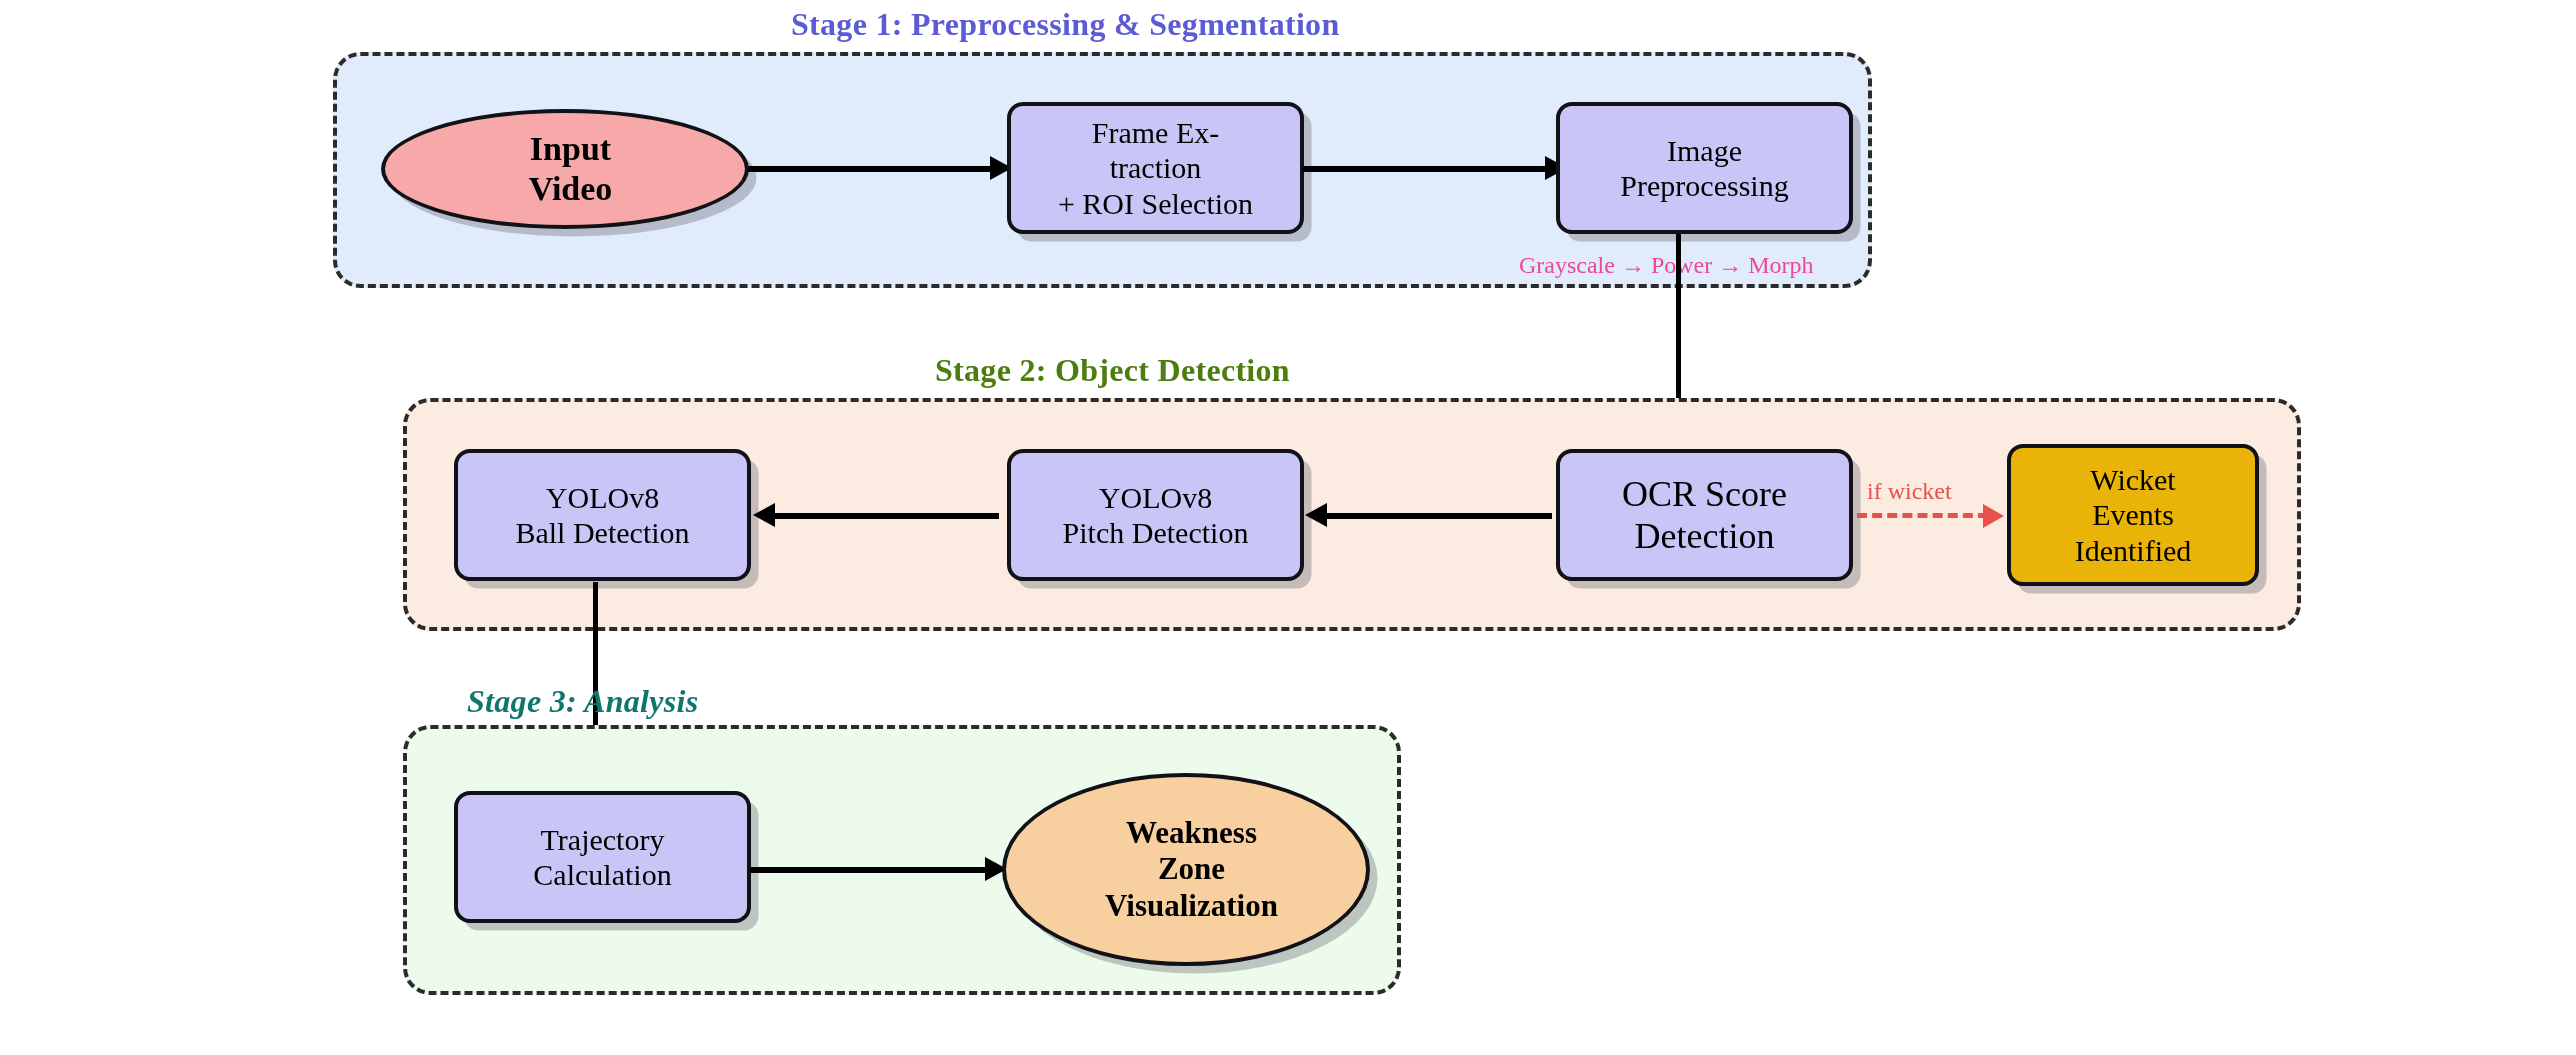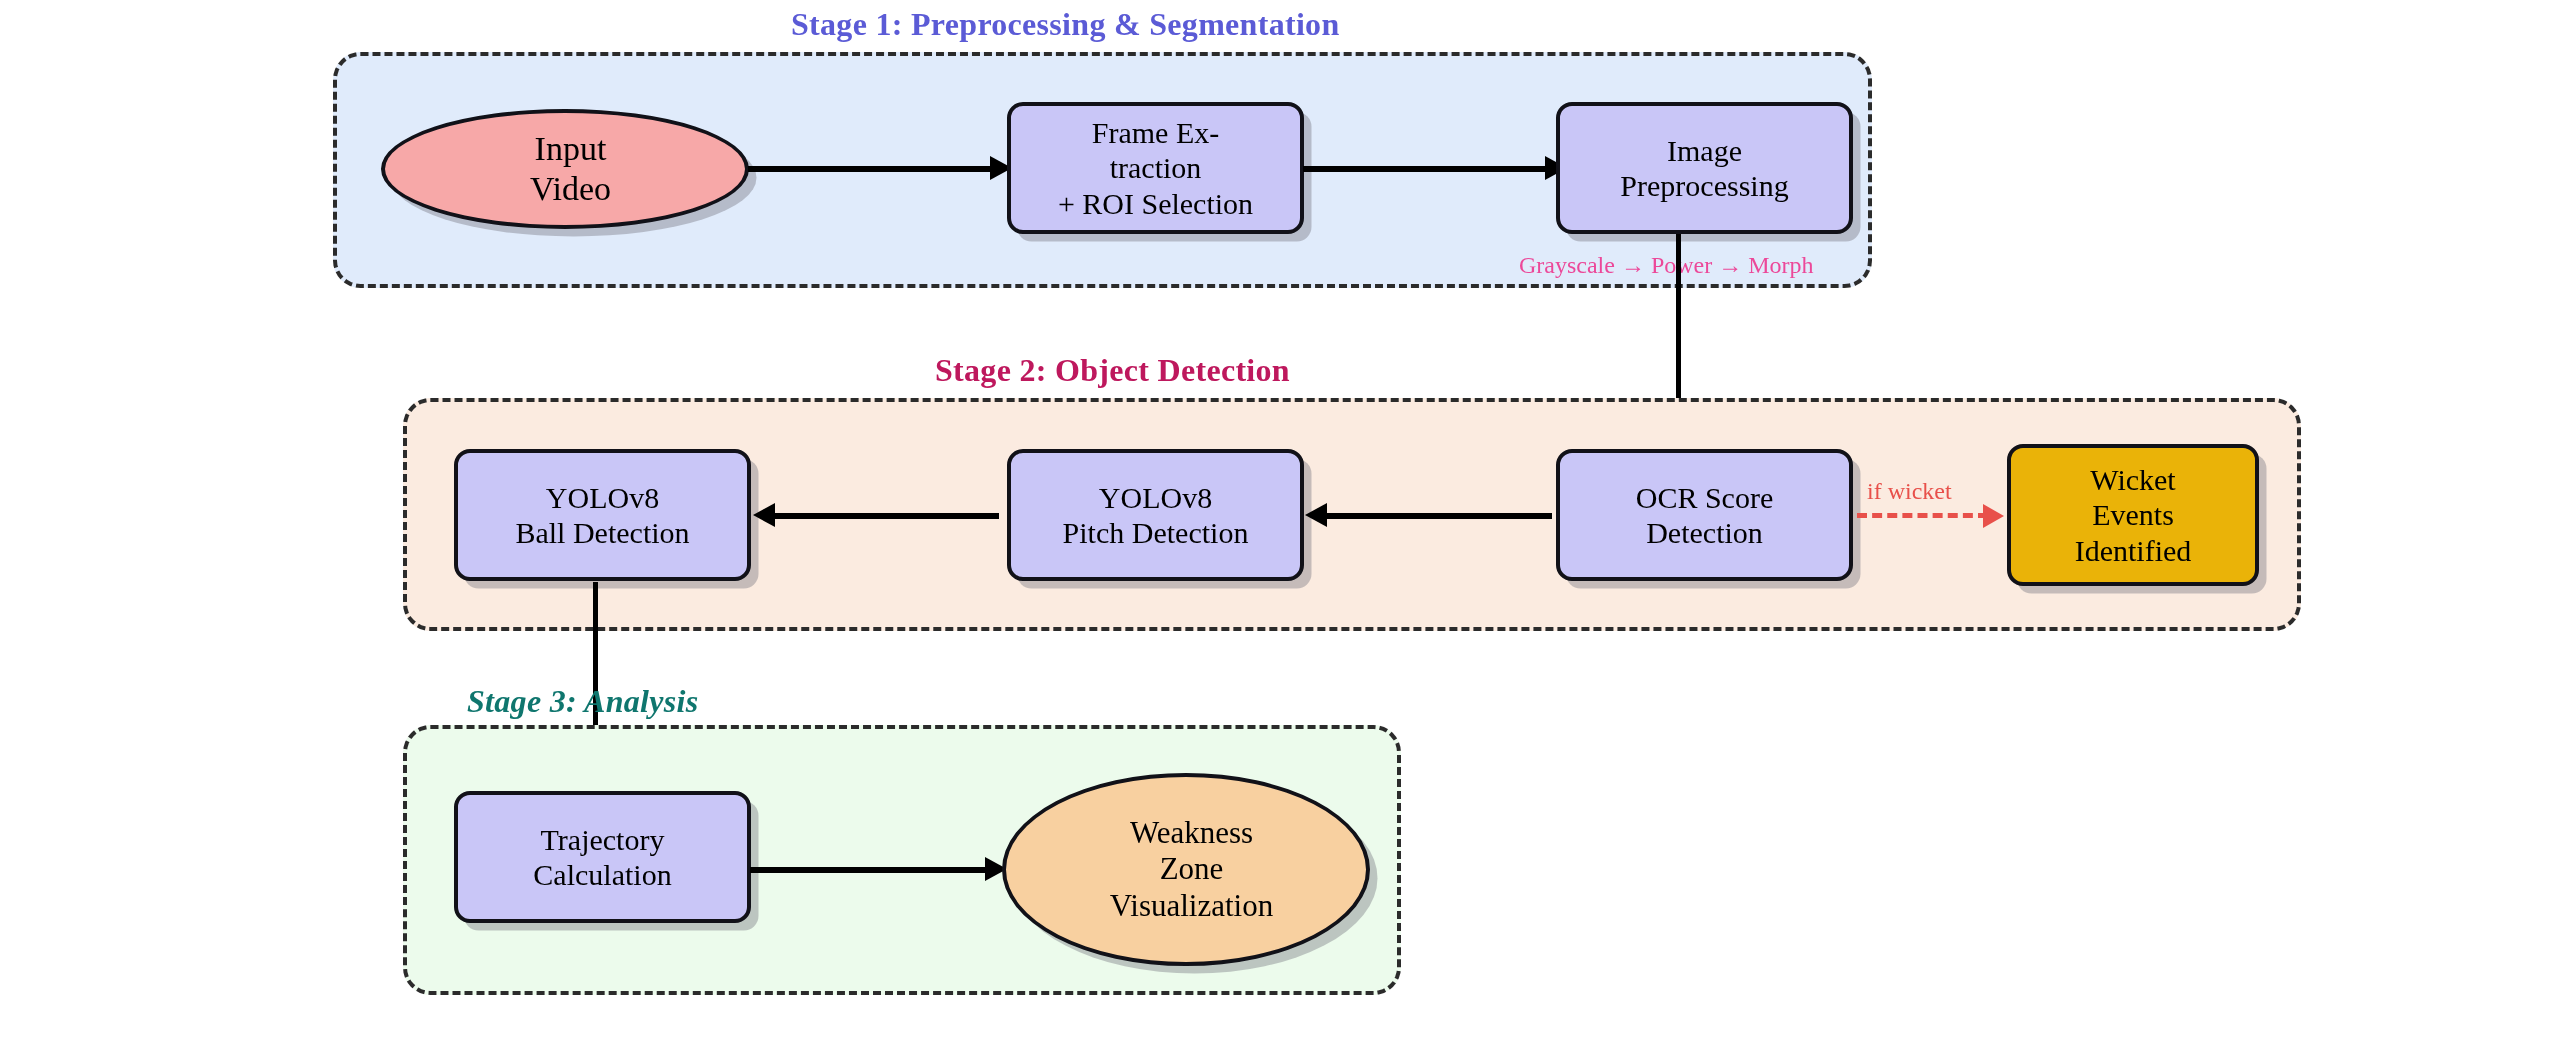--- a/index.html
+++ b/index.html
@@ -51,21 +51,21 @@
     background: #c9c6f7;
     border-radius: 16px;
   }
   .term-ellipse {
     border-radius: 50%;
   }
   .pink   { background: #f7a8a8; }
   .green  { background: #eab308; }
   .orange { background: #f8d0a0; }
 
-  .bold { font-weight: normal; margin-left: 11px; }
+  .bold { font-weight: bold; margin-left: 11px; }
 
   
   .edge {
     position: absolute;
     background: #000000;
   }
   .edge-h { height: 5.6px; }
   .edge-v { width: 5.6px; }
 
   .arrow {
@@ -142,41 +142,41 @@
   <div class="node proc" style="left:1556px; top:102px; width:297px; height:132px; font-size:30px;">
     <span class="ln">Image</span>
     <span class="ln">Preprocessing</span>
   </div>
 
   <div class="sub-note" style="left:1519px; top:252px; font-size:24px;">Grayscale → Power → Morph</div>
 
   <div class="edge edge-v" style="left:1676px; top:234px; width:5px; height:206px;"></div>
   <div class="arrow arrow-d" style="left:1666px; top:429px;"></div>
 
-  <div class="stage-title" style="left:935px; top:354px; font-size:32px; color:#be185d;">Stage 2: Object Detection</div>
+  <div class="stage-title" style="left:935px; top:354px; font-size:32px; color:#4d7c0f;">Stage 2: Object Detection</div>
 
   <div class="stage-box" style="left:403px; top:398px; width:1898px; height:233px; background:#fbebe0;"></div>
 
   <div class="node proc" style="left:454px; top:449px; width:297px; height:132px; font-size:30px;">
     <span class="ln">YOLOv8</span>
     <span class="ln">Ball Detection</span>
   </div>
 
   <div class="edge edge-h" style="left:774px; top:513px; width:225px;"></div>
   <div class="arrow arrow-l" style="left:753px; top:503px;"></div>
 
   <div class="node proc" style="left:1007px; top:449px; width:297px; height:132px; font-size:30px;">
     <span class="ln">YOLOv8</span>
     <span class="ln">Pitch Detection</span>
   </div>
 
   <div class="edge edge-h" style="left:1327px; top:513px; width:225px;"></div>
   <div class="arrow arrow-l" style="left:1305px; top:503px;"></div>
 
-  <div class="node proc" style="left:1556px; top:449px; width:297px; height:132px; font-size:30px;">
+  <div class="node proc" style="left:1556px; top:449px; width:297px; height:132px; font-size:36px;">
     <span class="ln">OCR Score</span>
     <span class="ln">Detection</span>
   </div>
 
   <div class="edge-dashed" style="left:1857px; top:513px; width:131px;"></div>
   <div class="arrow arrow-r-red" style="left:1983px; top:504px;"></div>
   <div class="edge-label" style="left:1867px; top:478px; font-size:24px;">if wicket</div>
 
   <div class="node green" style="left:2007px; top:444px; width:252px; height:142px; border-radius:16px; font-size:30px;">
     <span class="ln">Wicket</span>

